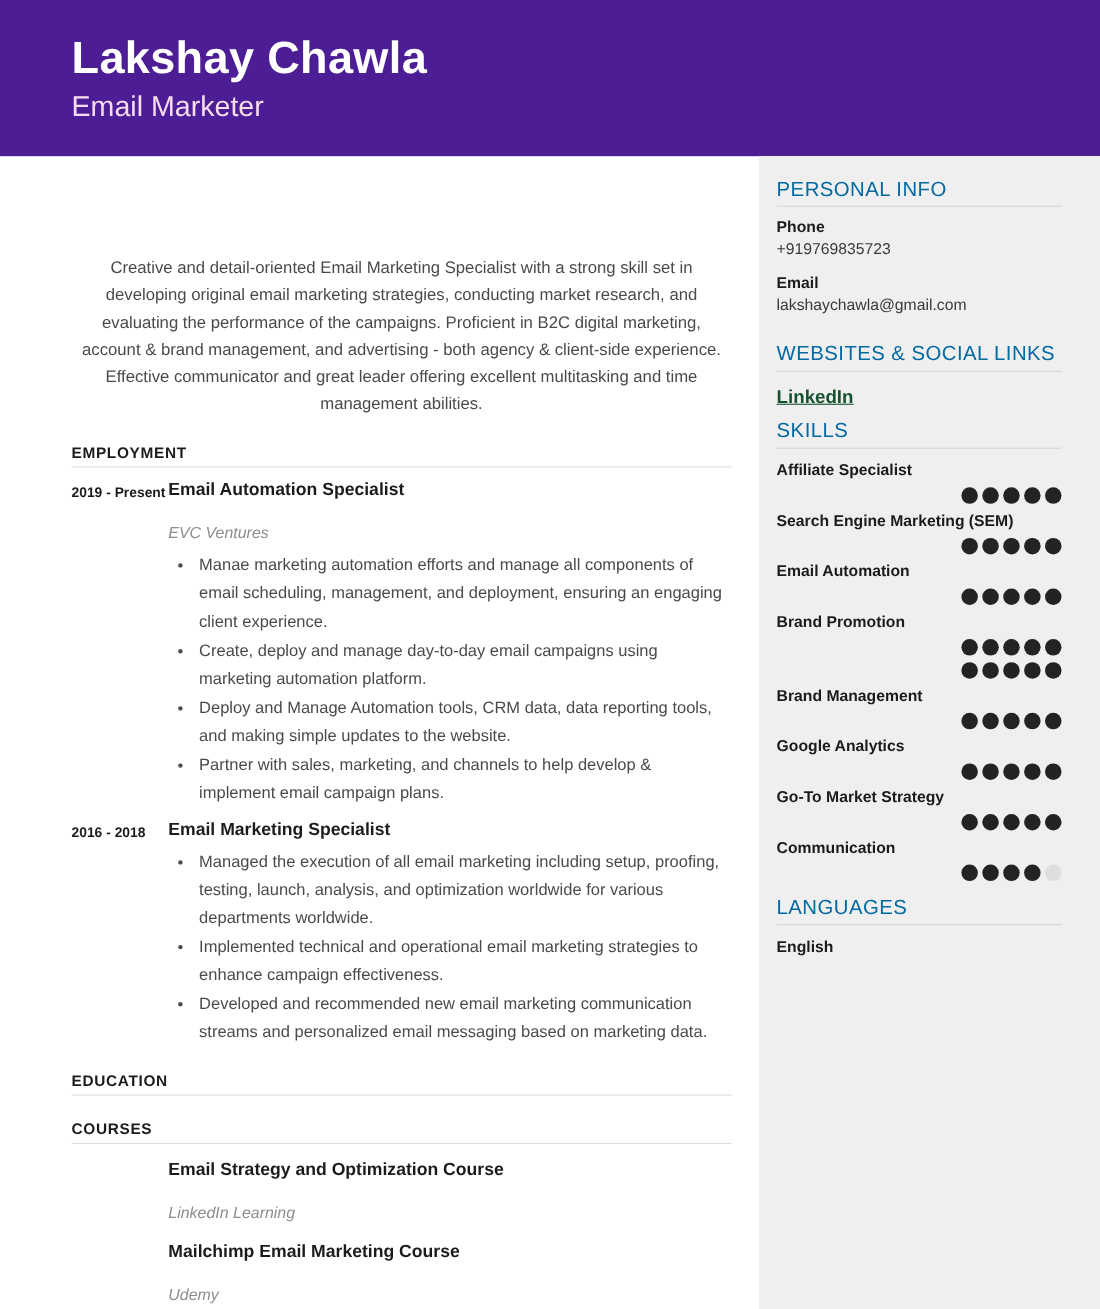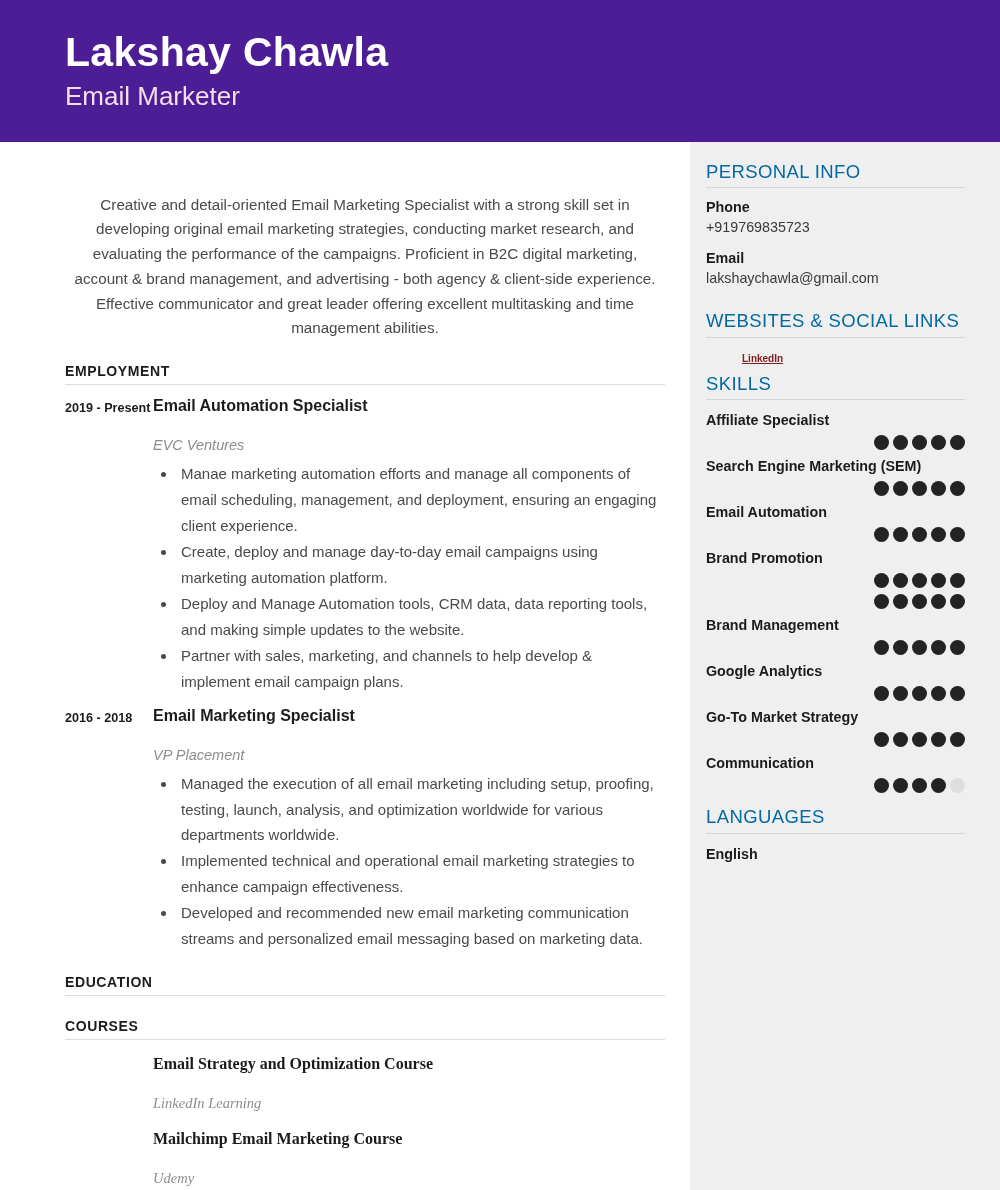--- a/index.html
+++ b/index.html
@@ -119,21 +119,21 @@
     padding: 0;
   }
   .entry-list li {
     font-size: 15px;
     line-height: 1.73;
     color: #4a4a4a;
     padding-left: 4px;
   }
 
   
-  .course-entry { margin-top: 12px; font-family: Liberation Serif, serif; }
+  .course-entry { margin-top: 12px; }
 
   
   .side-head {
     font-size: 18.5px;
     font-weight: normal;
     letter-spacing: 0.4px;
     color: #0369a1;
     line-height: 1.27;
     padding-bottom: 4px;
   }
@@ -148,27 +148,26 @@
     font-weight: bold;
     color: #1b1b1b;
     line-height: 1.38;
   }
   .side-value {
     font-size: 14.3px;
     color: #3a3a3a;
     line-height: 1.38;
   }
   .side-link {
-    font-size: 10px;
-    font-weight: bold;
-    color: #7f1d1d;
+    font-size: 17px;
+    font-weight: bold;
+    color: #14532d;
     text-decoration: underline;
     display: inline-block;
     line-height: 1.5;
-    margin-left: 36px;
   }
 
   .section-gap { height: 10px; }
   .section-gap-sm { height: 6px; }
 
   
   .skill { margin-bottom: 6px; }
   .skill-name {
     font-size: 14.3px;
     font-weight: bold;
@@ -227,21 +226,20 @@
                   <li>Create, deploy and manage day-to-day email campaigns using marketing automation platform.</li>
                   <li>Deploy and Manage Automation tools, CRM data, data reporting tools, and making simple updates to the website.</li>
                   <li>Partner with sales, marketing, and channels to help develop &amp; implement email campaign plans.</li>
                 </ul>
               </div>
             </div>
             <div class="entry">
               <div class="entry-date">2016 - 2018</div>
               <div class="entry-body">
                 <div class="entry-title">Email Marketing Specialist</div>
-                <div class="entry-org">VP Placement</div>
                 <ul class="entry-list">
                   <li>Managed the execution of all email marketing including setup, proofing, testing, launch, analysis, and optimization worldwide for various departments worldwide.</li>
                   <li>Implemented technical and operational email marketing strategies to enhance campaign effectiveness.</li>
                   <li>Developed and recommended new email marketing communication streams and personalized email messaging based on marketing data.</li>
                 </ul>
               </div>
             </div>
           </div>
       </div>
 

